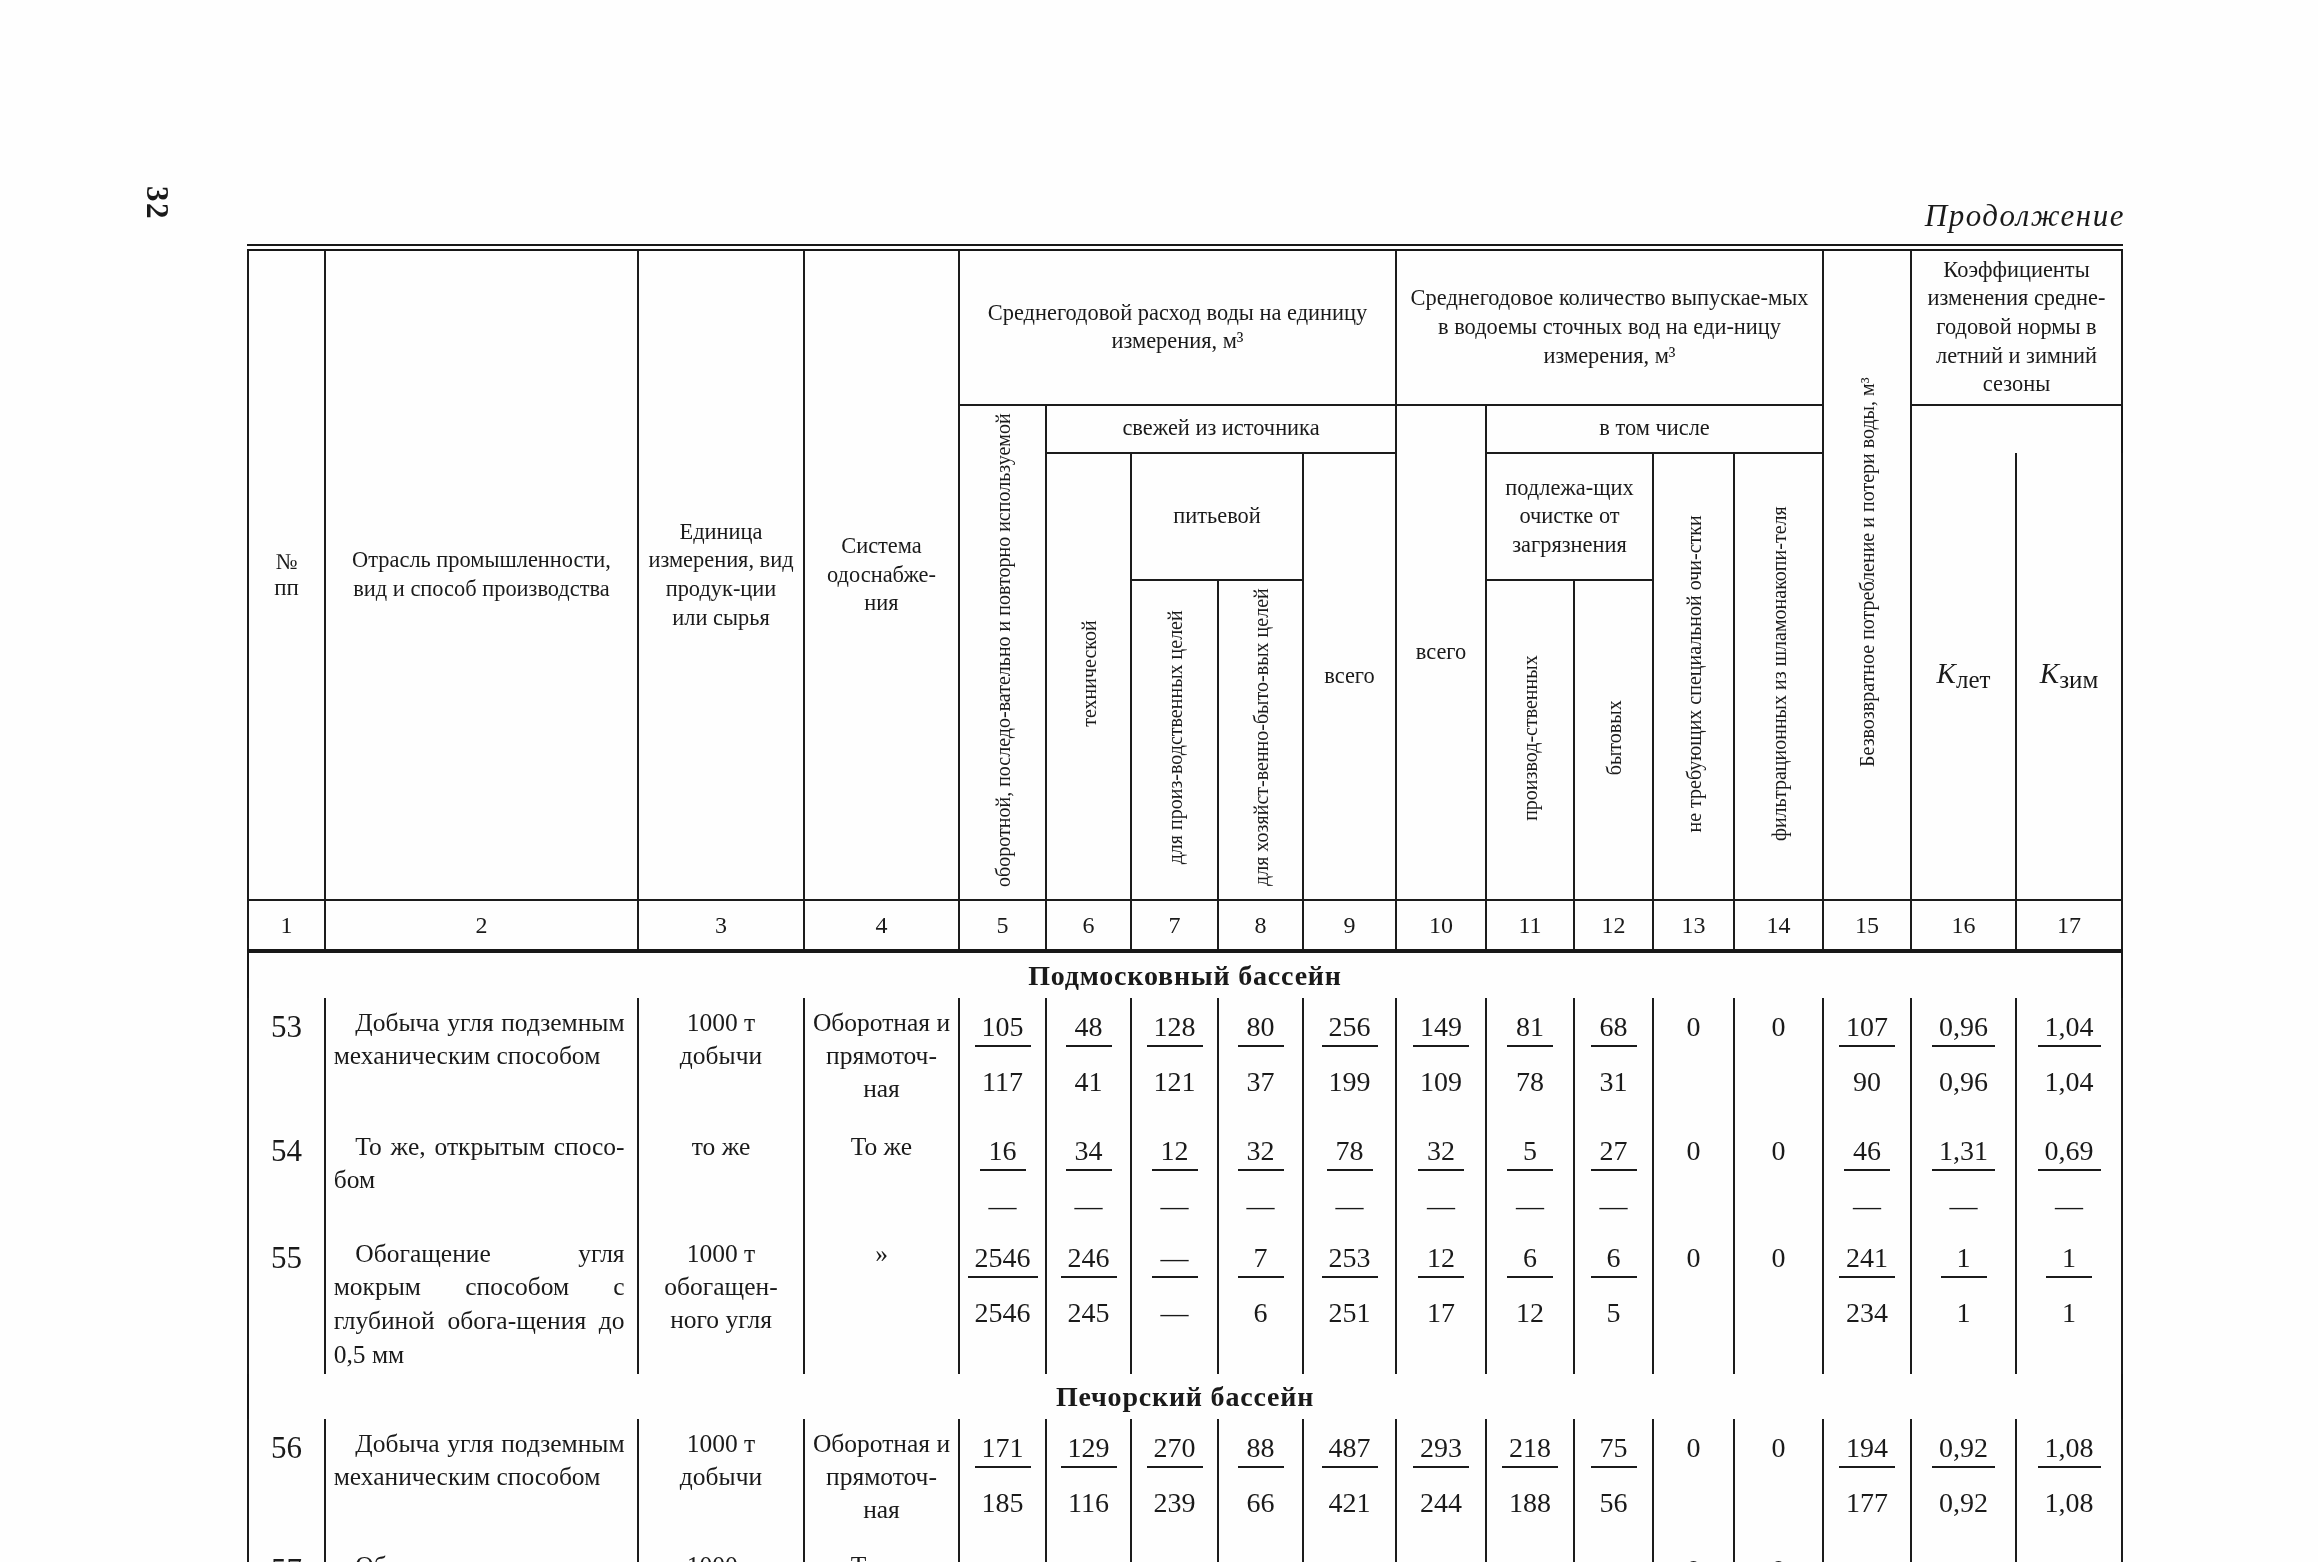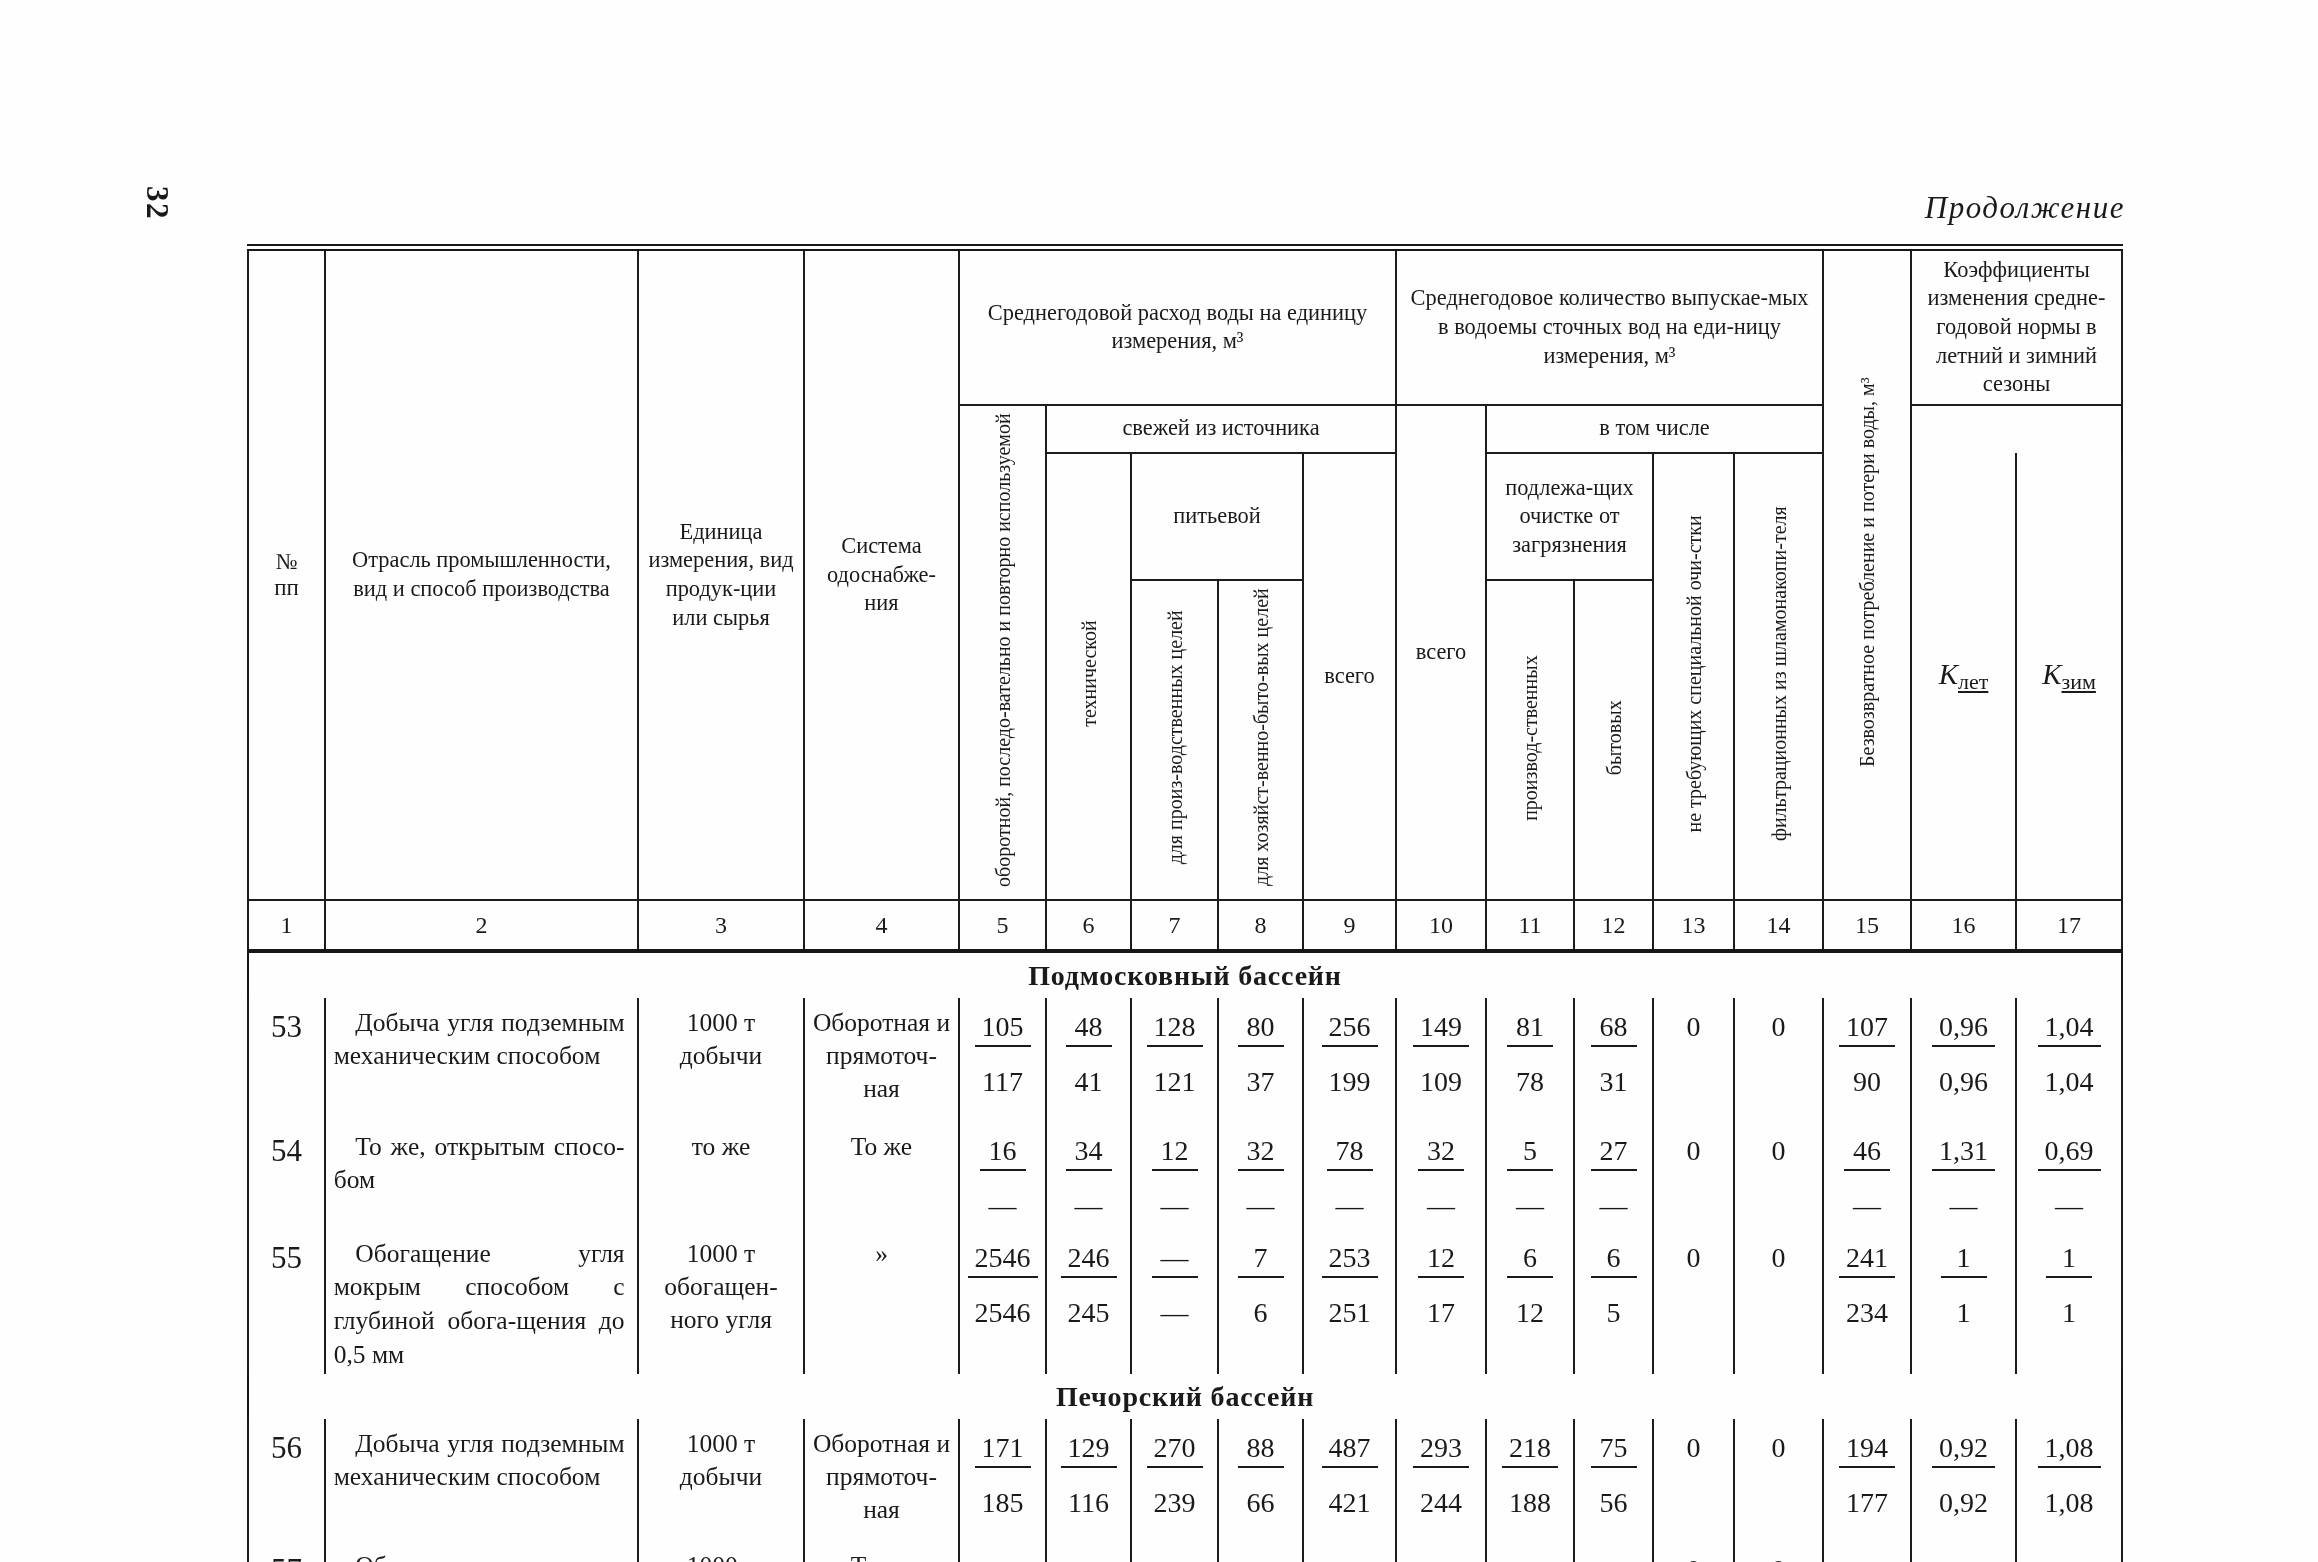--- a/index.html
+++ b/index.html
@@ -9,21 +9,21 @@
     -webkit-font-smoothing:antialiased;overflow:hidden;
   }
   .page{position:relative;width:2319px;height:1563px;background:#fefefe;}
 
   .pageno{
     position:absolute;left:130px;top:195px;width:54px;
     font-size:31px;font-weight:bold;transform:rotate(90deg);
     letter-spacing:1.5px;
   }
   .continuation{
-    position:absolute;top:190px;left:1870px;width:255px;text-align:right;
+    position:absolute;top:198px;left:1870px;width:255px;text-align:right;
     font-style:italic;font-size:31px;letter-spacing:1.5px;
   }
 
   table.tbl{
     position:absolute;left:247px;top:244px;width:1874px;
     table-layout:fixed;border-collapse:collapse;
     border-top:7px double #171717;border-bottom:7px double #171717;
     border-left:2.3px solid #171717;border-right:2.3px solid #171717;
   }
   .tbl th,.tbl td{
@@ -35,21 +35,21 @@
   .tbl th{font-size:22.4px;line-height:1.28;}
   .hsep{border-bottom:2.3px solid #1c1c1c;}
   th.groupcell{padding:4.6px 7.7px;}
   .vtc{vertical-align:bottom;}
   .vt{
     display:inline-block;writing-mode:vertical-rl;transform:rotate(180deg);
     font-size:20px;line-height:1.22;text-align:left;
     padding:4.6px 1.5px 7.7px 1.5px;max-width:85px;
   }
   .kcell i{font-size:29px;font-family:"Liberation Serif",serif;}
-  .kcell sub{font-size:22px;text-decoration:underline;}
+  .kcell sub{font-size:25px;}
   .numrow td{
     font-size:24px;height:48px;
     border-top:2.3px solid #1c1c1c;border-bottom:4.6px solid #171717;
   }
   .nostack span{display:block;line-height:1.15;font-size:23px;}
 
   
   .section-row td{
     border:none;font-weight:bold;font-size:28px;height:45px;
     vertical-align:middle;letter-spacing:0.8px;

